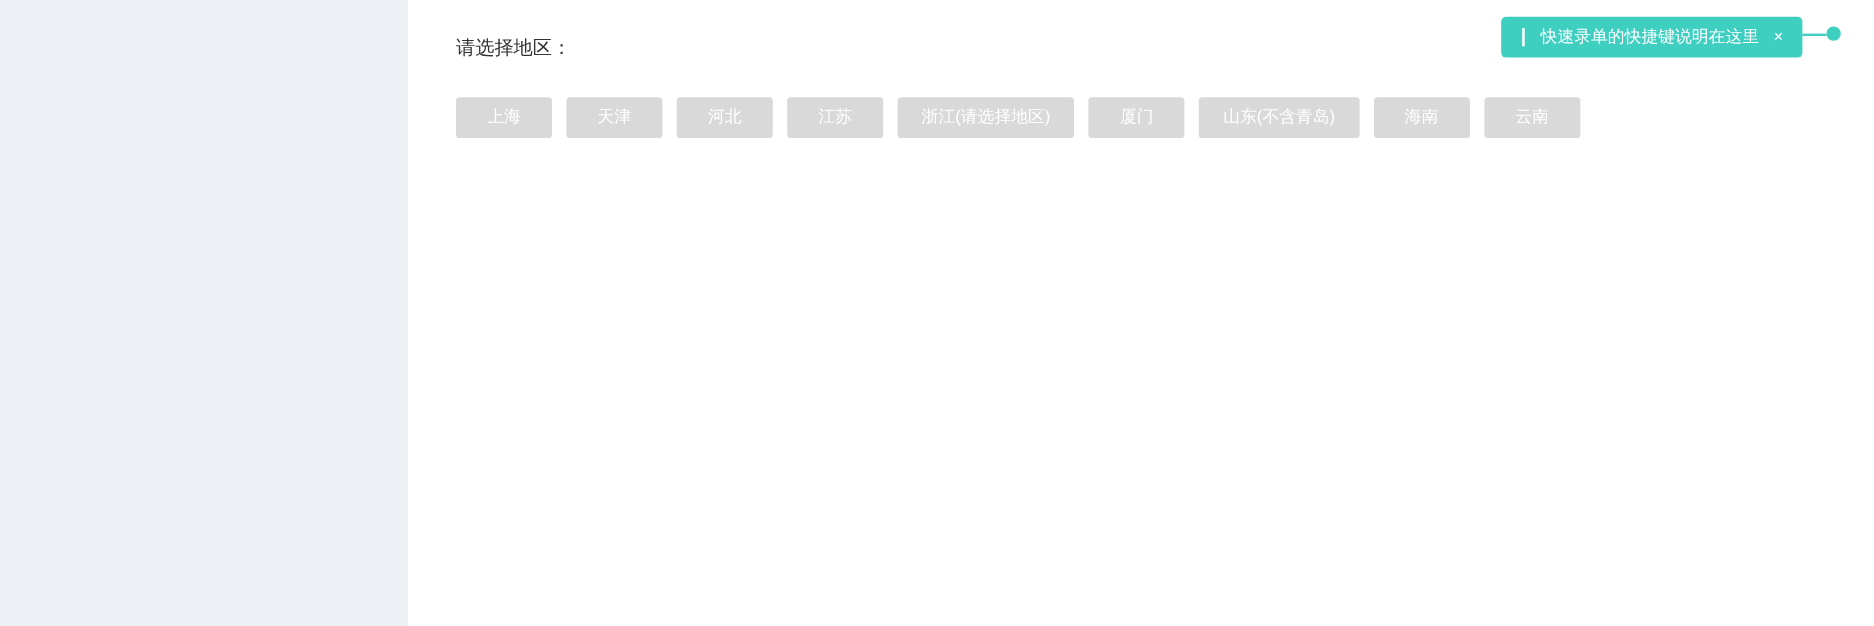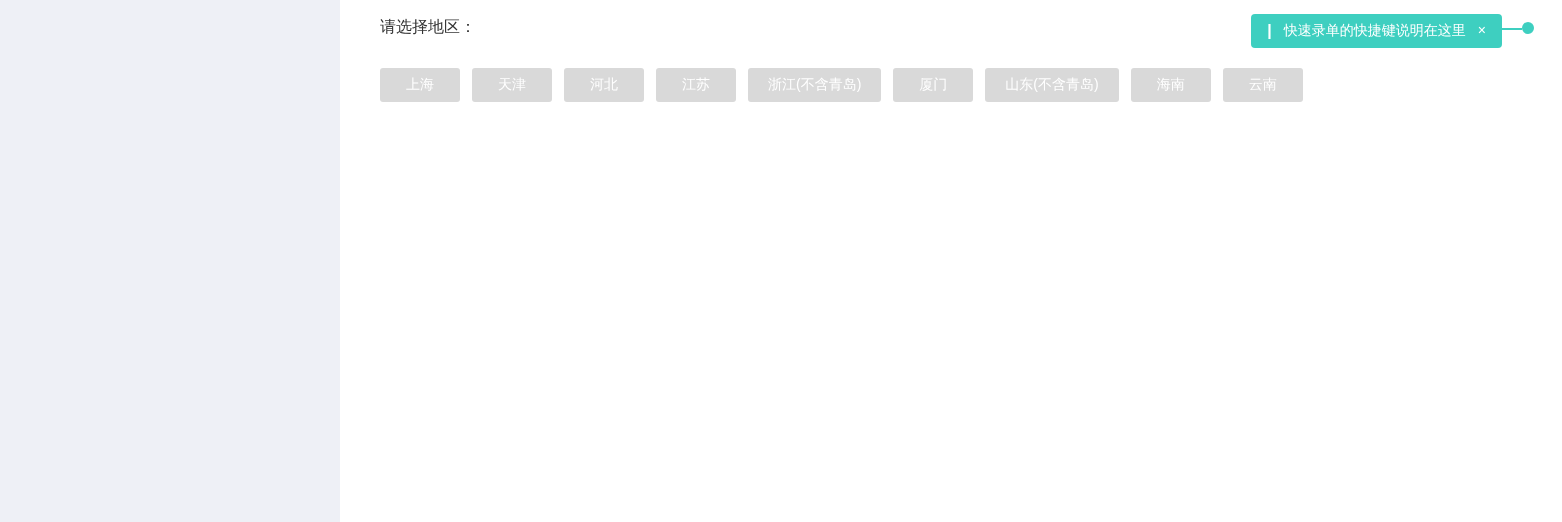--- a/index.html
+++ b/index.html
@@ -26,21 +26,21 @@
       background: #eef0f6;
     }
 
     .main-content {
       position: absolute;
       left: 340px;
       top: 0;
       right: 0;
       bottom: 0;
       background: #ffffff;
-      padding: 17px 40px;
+      padding: 30px 40px;
     }
 
     .page-title {
       font-size: 16px;
       color: #333;
       margin-bottom: 30px;
       font-weight: normal;
     }
 
     .region-buttons {
@@ -122,21 +122,21 @@
 
 <div class="main-content">
   <div class="page-title">请选择地区：</div>
 
   <div class="region-buttons">
 
   <button class="region-btn">上海</button>
       <button class="region-btn">天津</button>
       <button class="region-btn">河北</button>
       <button class="region-btn">江苏</button>
-      <button class="region-btn">浙江(不含青岛)</button>
+      <button class="region-btn">浙江(请选择地区)</button>
       <button class="region-btn">厦门</button>
       <button class="region-btn">山东(不含青岛)</button>
       <button class="region-btn">海南</button>
       <button class="region-btn">云南</button>
     </div>
 </div>
 
 <div class="tooltip-banner">
   <span>快速录单的快捷键说明在这里</span>
   <span class="tooltip-close">×</span>

